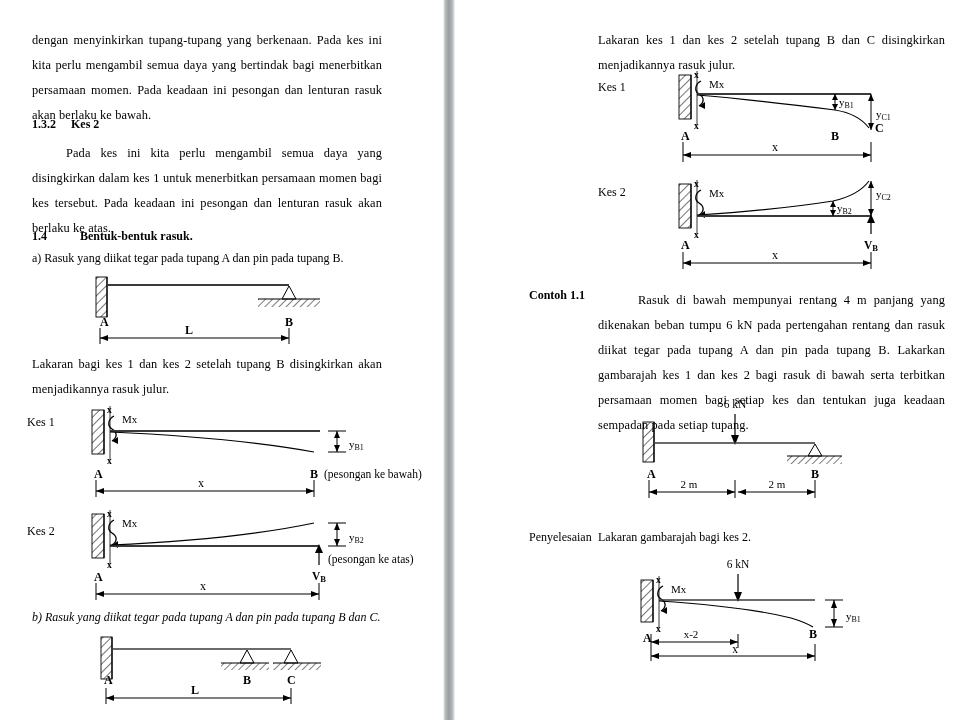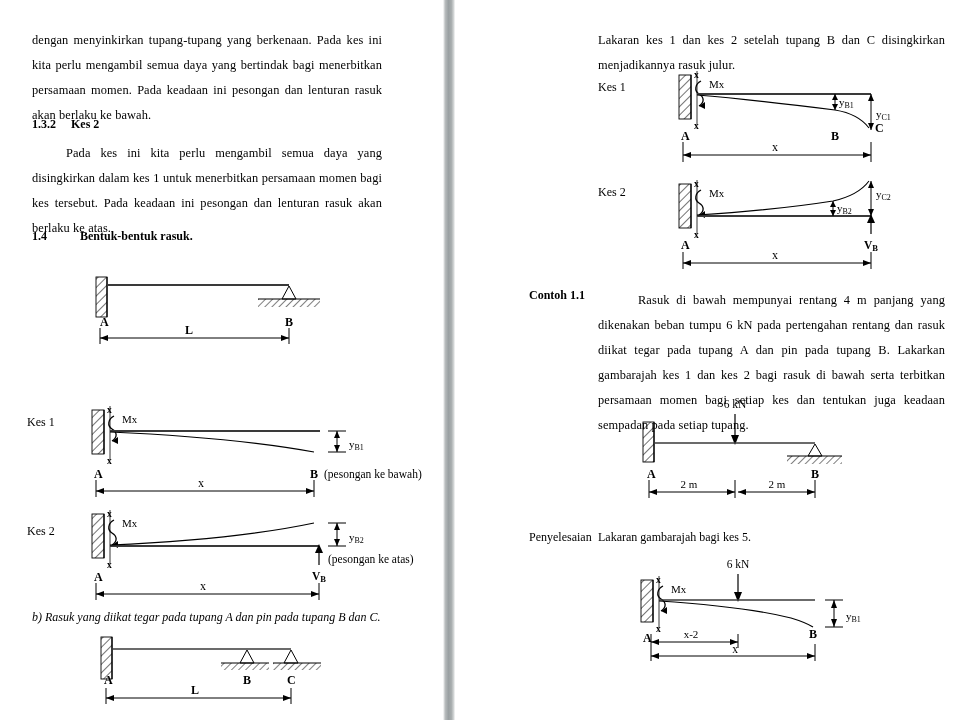--- a/index.html
+++ b/index.html
@@ -54,20 +54,21 @@
     <div class="para" style="left:32px; top:28px; width:350px;">dengan menyinkirkan tupang-tupang yang berkenaan. Pada kes ini kita perlu mengambil semua daya yang bertindak bagi menerbitkan persamaan momen. Pada keadaan ini pesongan dan lenturan rasuk akan berlaku ke bawah.</div>
 
     <div class="lbl b" style="left:32px; top:117px;text-align:right;">1.3.2</div>
     <div class="lbl b" style="left:71px; top:117px;">Kes 2</div>
 
     <div class="para" style="left:32px; top:141px; width:350px; text-indent:34px;">Pada kes ini kita perlu mengambil semua daya yang disingkirkan dalam kes 1 untuk menerbitkan persamaan momen bagi kes tersebut. Pada keadaan ini pesongan dan lenturan rasuk akan berlaku ke atas.</div>
 
     <div class="lbl b" style="left:32px; top:229px;">1.4</div>
     <div class="lbl b" style="left:80px; top:229px;">Bentuk-bentuk rasuk.</div>
 
+    <div class="lbl" style="left:32px; top:251px;">a)  Rasuk yang diikat tegar pada tupang A dan pin pada tupang B.</div>
 
     <svg style="left:90px; top:276px;" width="240" height="70" viewBox="0 0 240 70">
       <defs>
         <pattern id="hatchL1" width="6" height="6" patternUnits="userSpaceOnUse" patternTransform="rotate(45)">
           <line x1="0" y1="0" x2="0" y2="6" stroke="#000" stroke-width="1.1"></line>
         </pattern>
         <pattern id="hatchG1" width="5" height="5" patternUnits="userSpaceOnUse" patternTransform="rotate(45)">
           <line x1="0" y1="0" x2="0" y2="5" stroke="#000" stroke-width="1"></line>
         </pattern>
       </defs>
@@ -85,20 +86,21 @@
       <text class="ser" x="195" y="50" font-size="12" font-weight="bold">B</text>
 
       <line x1="10" y1="52" x2="10" y2="68" stroke="#000" stroke-width="1"></line>
       <line x1="199" y1="52" x2="199" y2="68" stroke="#000" stroke-width="1"></line>
       <line x1="10" y1="62" x2="199" y2="62" stroke="#000" stroke-width="1"></line>
       <polygon points="10,62 18,59 18,65" fill="#000"></polygon>
       <polygon points="199,62 191,59 191,65" fill="#000"></polygon>
       <text class="ser" x="99" y="58" font-size="12" font-weight="bold" text-anchor="middle">L</text>
     </svg>
 
+    <div class="para" style="left:32px; top:352px; width:350px;">Lakaran bagi kes 1 dan kes 2 setelah tupang B disingkirkan akan menjadikannya rasuk julur.</div>
 
     <div class="lbl" style="left:27px; top:415px;">Kes 1</div>
     <svg style="left:88px; top:404px;" width="310" height="96" viewBox="0 0 310 96">
       <defs>
         <pattern id="hatchL2" width="6" height="6" patternUnits="userSpaceOnUse" patternTransform="rotate(45)">
           <line x1="0" y1="0" x2="0" y2="6" stroke="#000" stroke-width="1.1"></line>
         </pattern>
       </defs>
       <rect x="4" y="6" width="12" height="44" fill="url(#hatchL2)" stroke="#000" stroke-width="0.9"></rect>
       <line x1="16" y1="6" x2="16" y2="50" stroke="#000" stroke-width="1.2"></line>
@@ -334,21 +336,21 @@
       <polygon points="24,96 32,93 32,99" fill="#000"></polygon>
       <polygon points="110,96 102,93 102,99" fill="#000"></polygon>
       <line x1="113" y1="96" x2="190" y2="96" stroke="#000" stroke-width="1"></line>
       <polygon points="113,96 121,93 121,99" fill="#000"></polygon>
       <polygon points="190,96 182,93 182,99" fill="#000"></polygon>
       <text class="ser" x="64" y="92" font-size="11" text-anchor="middle">2 m</text>
       <text class="ser" x="152" y="92" font-size="11" text-anchor="middle">2 m</text>
     </svg>
 
     <div class="lbl" style="left:74px; top:530px;">Penyelesaian</div>
-    <div class="lbl" style="left:143px; top:530px;">Lakaran gambarajah bagi kes 5.</div>
+    <div class="lbl" style="left:143px; top:530px;">Lakaran gambarajah bagi kes 2.</div>
 
     <svg style="left:170px; top:556px;" width="250" height="110" viewBox="0 0 250 110">
       <defs>
         <pattern id="hatchR4" width="6" height="6" patternUnits="userSpaceOnUse" patternTransform="rotate(45)">
           <line x1="0" y1="0" x2="0" y2="6" stroke="#000" stroke-width="1.1"></line>
         </pattern>
       </defs>
       <text class="ser" x="113" y="12" font-size="11.5" text-anchor="middle">6 kN</text>
       <line x1="113" y1="18" x2="113" y2="43" stroke="#000" stroke-width="1.2"></line>
       <polygon points="113,46 109,36 117,36" fill="#000"></polygon>

